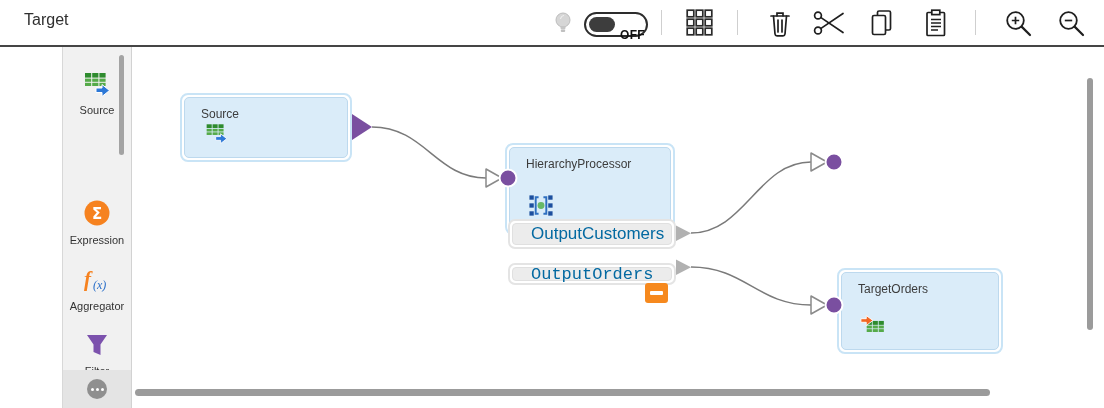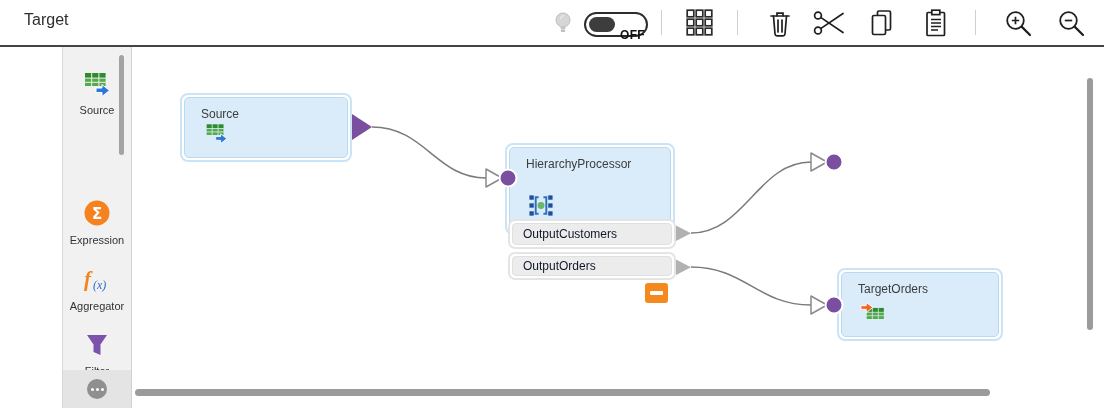--- a/index.html
+++ b/index.html
@@ -33,21 +33,21 @@
         box-sizing:border-box;z-index:2;cursor:pointer;}
   .node-inner{width:100%;height:100%;background:#daecf9;border:1px solid #bdd9ee;border-radius:5px;
               position:relative;box-sizing:border-box;}
   .node.selected{border:3px solid #1e7fd2;}
   .node-label{position:absolute;left:16px;top:9px;font-size:12px;color:#3c3c3c;white-space:nowrap;}
   .node-icon{position:absolute;left:20px;bottom:9px;}
   .group{position:absolute;border:2px solid #e4e4e4;border-radius:7px;background:#fff;padding:2px;
          box-sizing:border-box;z-index:2;cursor:pointer;}
   .group-inner{width:100%;height:100%;background:#ececec;border:1px solid #e0e0e0;border-radius:4px;
                display:flex;align-items:center;padding-left:10px;box-sizing:border-box;}
-  .group-inner span{font-size:12px;color:#0f172a;}
+  .group-inner span{font-size:17px;color:#0369a1;margin-left:8px;}
   .badge{position:absolute;left:645px;top:283px;width:23px;height:20px;background:#f6891e;border-radius:3px;
          z-index:6;display:flex;align-items:center;justify-content:center;cursor:pointer;}
   .badge i{display:block;width:13px;height:4px;background:#fff;border-radius:1px;}
   
   .links{position:absolute;left:0;top:0;z-index:5;pointer-events:none;}
   .links .hit{pointer-events:auto;cursor:pointer;}
   
   .hscroll{position:absolute;left:135px;top:389px;width:855px;height:7px;background:#9b9b9b;border-radius:4px;z-index:8;}
   .vscroll{position:absolute;left:1087px;top:78px;width:6px;height:252px;background:#9b9b9b;border-radius:3px;z-index:8;}
 </style>
@@ -234,32 +234,32 @@
         </svg>
       </div>
     </div>
   </div>
 
   <div class="group" style="left:508px;top:219px;width:168px;height:30px;">
     <div class="group-inner">
       <span>OutputCustomers</span>
     </div>
   </div>
-  <div class="group" style="left:508px;top:252px;width:168px;height:28px;">
+  <div class="group" style="left:508px;top:263px;width:168px;height:22px;font-family:Liberation Mono, monospace;">
     <div class="group-inner">
       <span>OutputOrders</span>
     </div>
   </div>
 
   <div class="badge">
       <i></i>
     </div>
 
 
-  <div class="node" style="left:837px;top:268px;width:166px;height:73px;">
+  <div class="node" style="left:837px;top:268px;width:166px;height:86px;">
     <div class="node-inner">
       <div class="node-label">TargetOrders</div>
       <div class="node-icon" style="left:18px;bottom:8px;">
         <svg width="25" height="25" viewBox="0 0 28 28">
           <rect x="7.5" y="10" width="5.8" height="4.4" fill="#2e8b2e"></rect>
             <rect x="14.2" y="10" width="5.8" height="4.4" fill="#2e8b2e"></rect>
             <rect x="20.9" y="10" width="5.8" height="4.4" fill="#2e8b2e"></rect>
           <rect x="7.5" y="15.2" width="5.8" height="3.2" fill="#55aa49"></rect>
             <rect x="14.2" y="15.2" width="5.8" height="3.2" fill="#55aa49"></rect>
             <rect x="20.9" y="15.2" width="5.8" height="3.2" fill="#55aa49"></rect>

